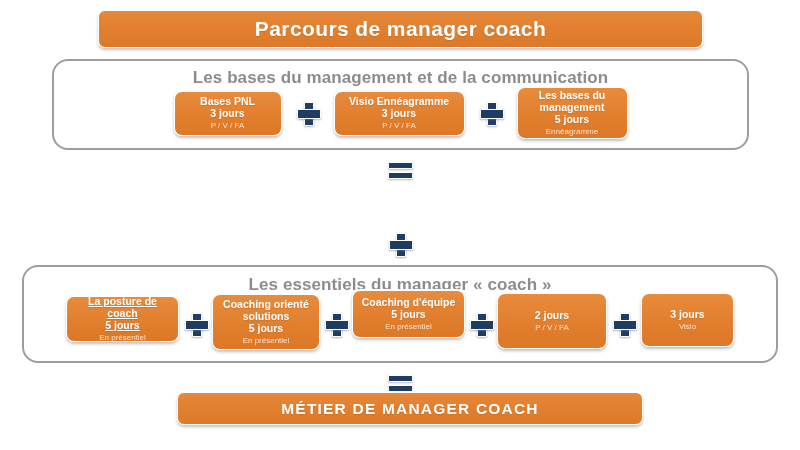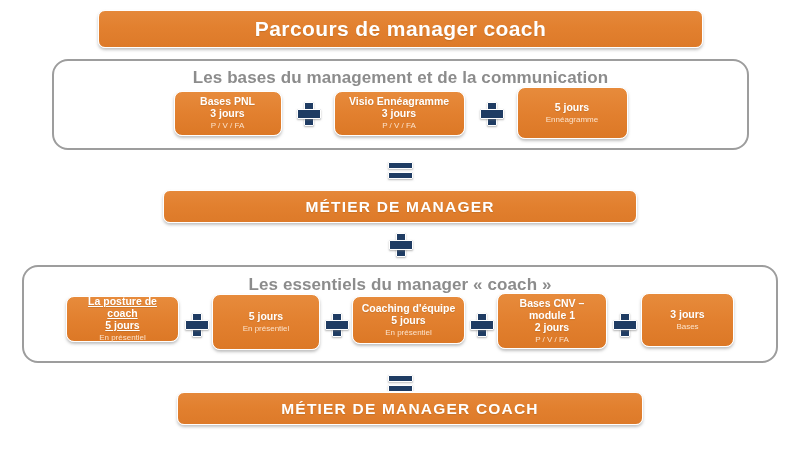--- a/index.html
+++ b/index.html
@@ -184,33 +184,31 @@
       <div class="card-name">Visio Ennéagramme</div>
       <div class="card-duration">3 jours</div>
       <div class="card-mode">P / V / FA</div>
     </div>
 
     <div class="op" style="width:52px; height:45px;">
       <div class="plus"></div>
     </div>
 
     <div class="card" style="width:111px; height:52px;">
+      <div class="card-name">Les bases du management</div>
       <div class="card-duration">5 jours</div>
       <div class="card-mode">Ennéagramme</div>
     </div>
   </div>
 
   <div class="eq-wrap" style="left:387px; top:160px; width:26px; height:20px;">
     <div class="eq-bar"></div>
     <div class="eq-bar"></div>
   </div>
 
-  <div class="banner" style="left:163px; top:190px; width:474px; height:33px;">
-    <span class="banner-sub">MÉTIER DE MANAGER</span>
-  </div>
 
   <div class="plus-standalone op" style="left:389px; top:233px; width:22px; height:22px;">
     <div class="plus"></div>
   </div>
 
   <div class="group-box" style="left:22px; top:265px; width:756px; height:98px;">
     <div class="group-caption" style="top:8px;">Les essentiels du manager « coach »</div>
   </div>
 
   <div class="cards-row" style="left:22px; top:290px; width:756px; height:68px;">
@@ -219,51 +217,51 @@
       <div class="card-name">La posture de coach</div>
       <div class="card-duration">5 jours</div>
       <div class="card-mode">En présentiel</div>
     </div>
 
     <div class="op" style="width:33px; height:46px;">
       <div class="plus"></div>
     </div>
 
     <div class="card" style="width:108px; height:56px; align-self:flex-start; margin-top:4px;">
+      <div class="card-name">Coaching orienté solutions</div>
       <div class="card-duration">5 jours</div>
       <div class="card-mode">En présentiel</div>
     </div>
 
     <div class="op" style="width:32px; height:46px;">
       <div class="plus"></div>
     </div>
 
-    <div class="card" style="width:113px; height:48px; align-self:flex-start; margin-top:6px;">
+    <div class="card" style="width:113px; height:48px; align-self:flex-start; ">
       <div class="card-name">Coaching d'équipe</div>
       <div class="card-duration">5 jours</div>
       <div class="card-mode">En présentiel</div>
     </div>
 
     <div class="op" style="width:32px; height:46px;">
       <div class="plus"></div>
     </div>
 
     <div class="card" style="width:110px; height:56px; align-self:flex-start; margin-top:3px;">
-      <div class="card-name">Bases CNV – module 1</div>
       <div class="card-duration">2 jours</div>
       <div class="card-mode">P / V / FA</div>
     </div>
 
     <div class="op" style="width:34px; height:46px;">
       <div class="plus"></div>
     </div>
 
     <div class="card" style="width:93px; height:54px; align-self:flex-start; margin-top:3px;">
       <div class="card-duration">3 jours</div>
-      <div class="card-mode">Bases</div>
+      <div class="card-mode">Visio</div>
     </div>
   </div>
 
   <div class="eq-wrap" style="left:387px; top:373px; width:26px; height:20px;">
     <div class="eq-bar"></div>
     <div class="eq-bar"></div>
   </div>
 
   <div class="banner" style="left:177px; top:392px; width:466px; height:33px;">
     <span class="banner-sub">MÉTIER DE MANAGER COACH</span>

